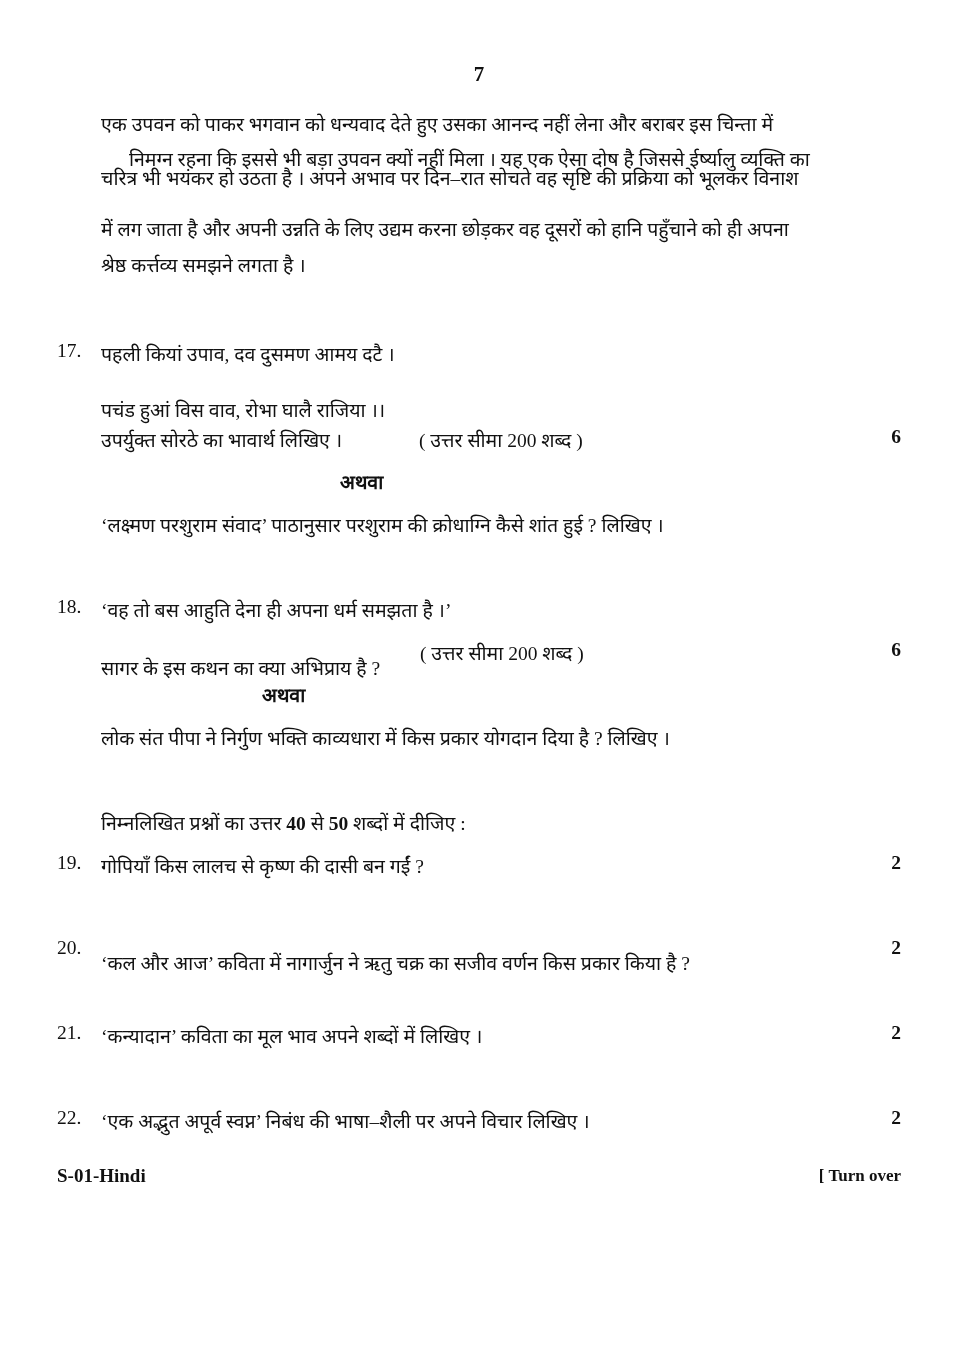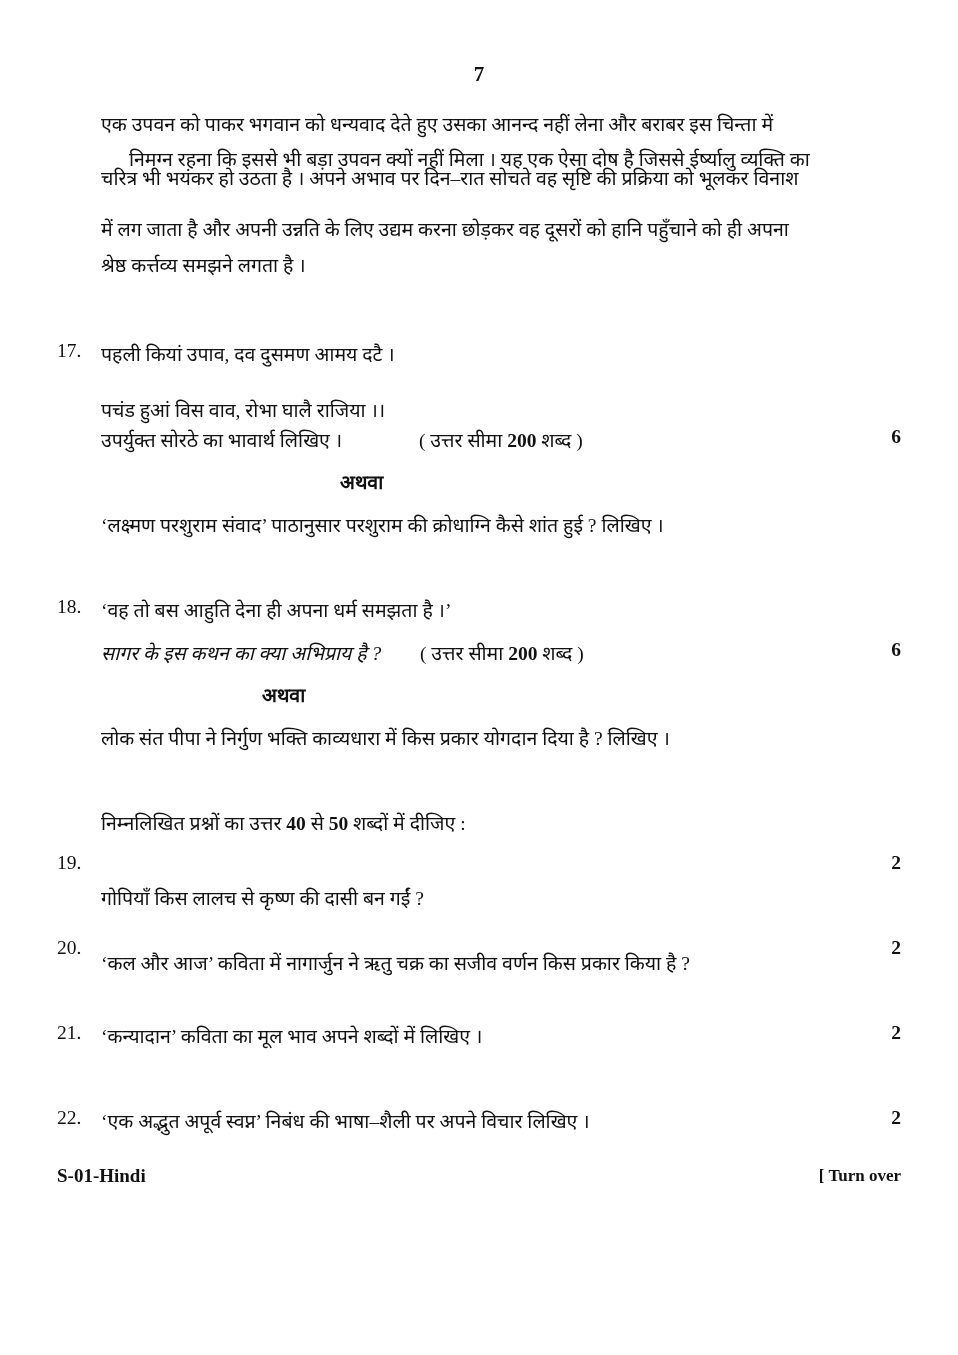--- a/index.html
+++ b/index.html
@@ -8,21 +8,21 @@
     font-family: "Liberation Serif", "DejaVu Serif", serif;
     color: #111111;
   }
   .abs { position: absolute; white-space: nowrap; }
   .page-num { left: 0; width: 958px; text-align: center; top: 62px; font-size: 21px; font-weight: bold; }
   .para-line { left: 101px; font-size: 19.5px; line-height: 30px; }
   .qnum { left: 57px; font-size: 19.5px; }
   .qtext { left: 101px; font-size: 19.5px; }
   .marks { right: 57px; font-size: 19.5px; font-weight: bold; text-align: right; }
   .limit { font-size: 19.5px; }
-  .limit b { font-weight: bold; }
+  .limit b { font-weight: normal; }
   .athva { font-size: 19.5px; font-weight: bold; }
   .footer { font-size: 19px; font-weight: bold; }
 </style>
 </head>
 <body>
 
 <div class="abs page-num">7</div>
 
 <div>
   <div class="abs para-line" style="top:110px;">एक उपवन को पाकर भगवान को धन्यवाद देते हुए उसका आनन्द नहीं लेना और बराबर इस चिन्ता में</div>
@@ -39,32 +39,32 @@
   <div class="abs qtext" style="top:426px;">उपर्युक्त सोरठे का भावार्थ लिखिए ।</div>
   <div class="abs limit" style="left:419px; top:426px;"><span>( उत्तर सीमा </span><b>200</b><span> शब्द )</span></div>
   <div class="abs marks" style="top:426px;">6</div>
   <div class="abs athva" style="left:340px; top:468px;">अथवा</div>
   <div class="abs qtext" style="top:511px;">‘लक्ष्मण परशुराम संवाद’ पाठानुसार परशुराम की क्रोधाग्नि कैसे शांत हुई ? लिखिए ।</div>
 </div>
 
 <div>
   <div class="abs qnum" style="top:596px;">18.</div>
   <div class="abs qtext" style="top:596px;">‘वह तो बस आहुति देना ही अपना धर्म समझता है ।’</div>
-  <div class="abs qtext" style="top:639px;font-style:italic;">सागर के इस कथन का क्या अभिप्राय है ?</div>
+  <div class="abs qtext" style="top:654px;">सागर के इस कथन का क्या अभिप्राय है ?</div>
   <div class="abs limit" style="left:420px; top:639px;"><span>( उत्तर सीमा </span><b>200</b><span> शब्द )</span></div>
   <div class="abs marks" style="top:639px;">6</div>
   <div class="abs athva" style="left:262px; top:681px;">अथवा</div>
   <div class="abs qtext" style="top:724px;">लोक संत पीपा ने निर्गुण भक्ति काव्यधारा में किस प्रकार योगदान दिया है ? लिखिए ।</div>
 </div>
 
 <div class="abs qtext" style="top:809px;"><span>निम्नलिखित प्रश्नों का उत्तर </span><b>40</b><span> से </span><b>50</b><span> शब्दों में दीजिए :</span></div>
 
 <div>
   <div class="abs qnum" style="top:852px;">19.</div>
-  <div class="abs qtext" style="top:852px;margin-top:32px;">गोपियाँ किस लालच से कृष्ण की दासी बन गईं ?</div>
+  <div class="abs qtext" style="top:852px;">गोपियाँ किस लालच से कृष्ण की दासी बन गईं ?</div>
   <div class="abs marks" style="top:852px;">2</div>
 </div>
 <div>
   <div class="abs qnum" style="top:937px;">20.</div>
   <div class="abs qtext" style="top:937px;margin-top:12px;">‘कल और आज’ कविता में नागार्जुन ने ऋतु चक्र का सजीव वर्णन किस प्रकार किया है ?</div>
   <div class="abs marks" style="top:937px;">2</div>
 </div>
 <div>
   <div class="abs qnum" style="top:1022px;">21.</div>
   <div class="abs qtext" style="top:1022px;text-align:center;">‘कन्यादान’ कविता का मूल भाव अपने शब्दों में लिखिए ।</div>

